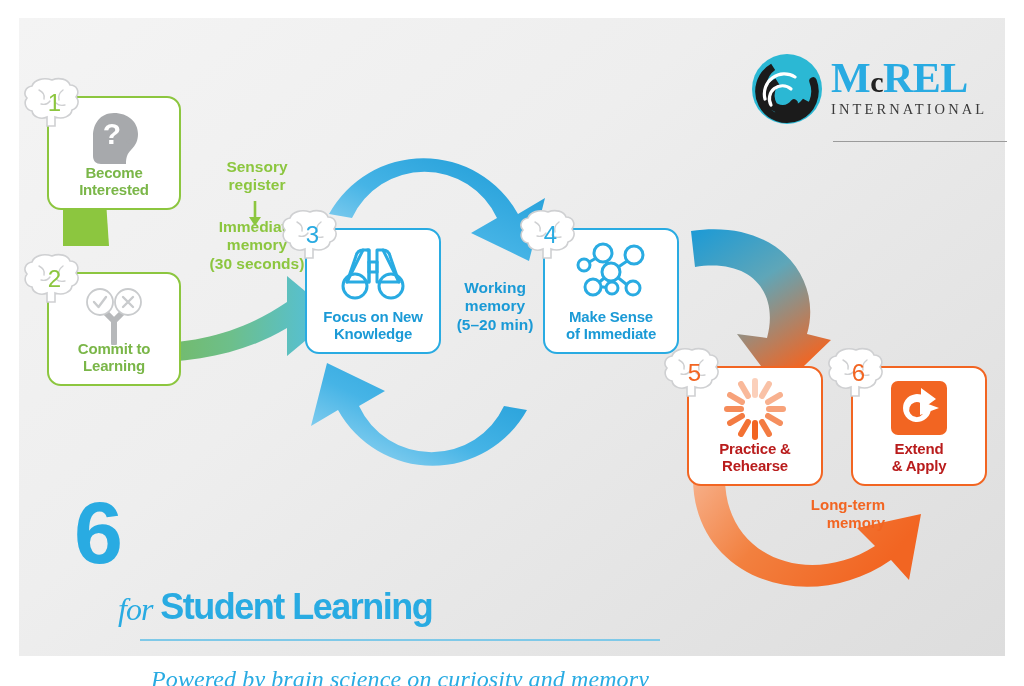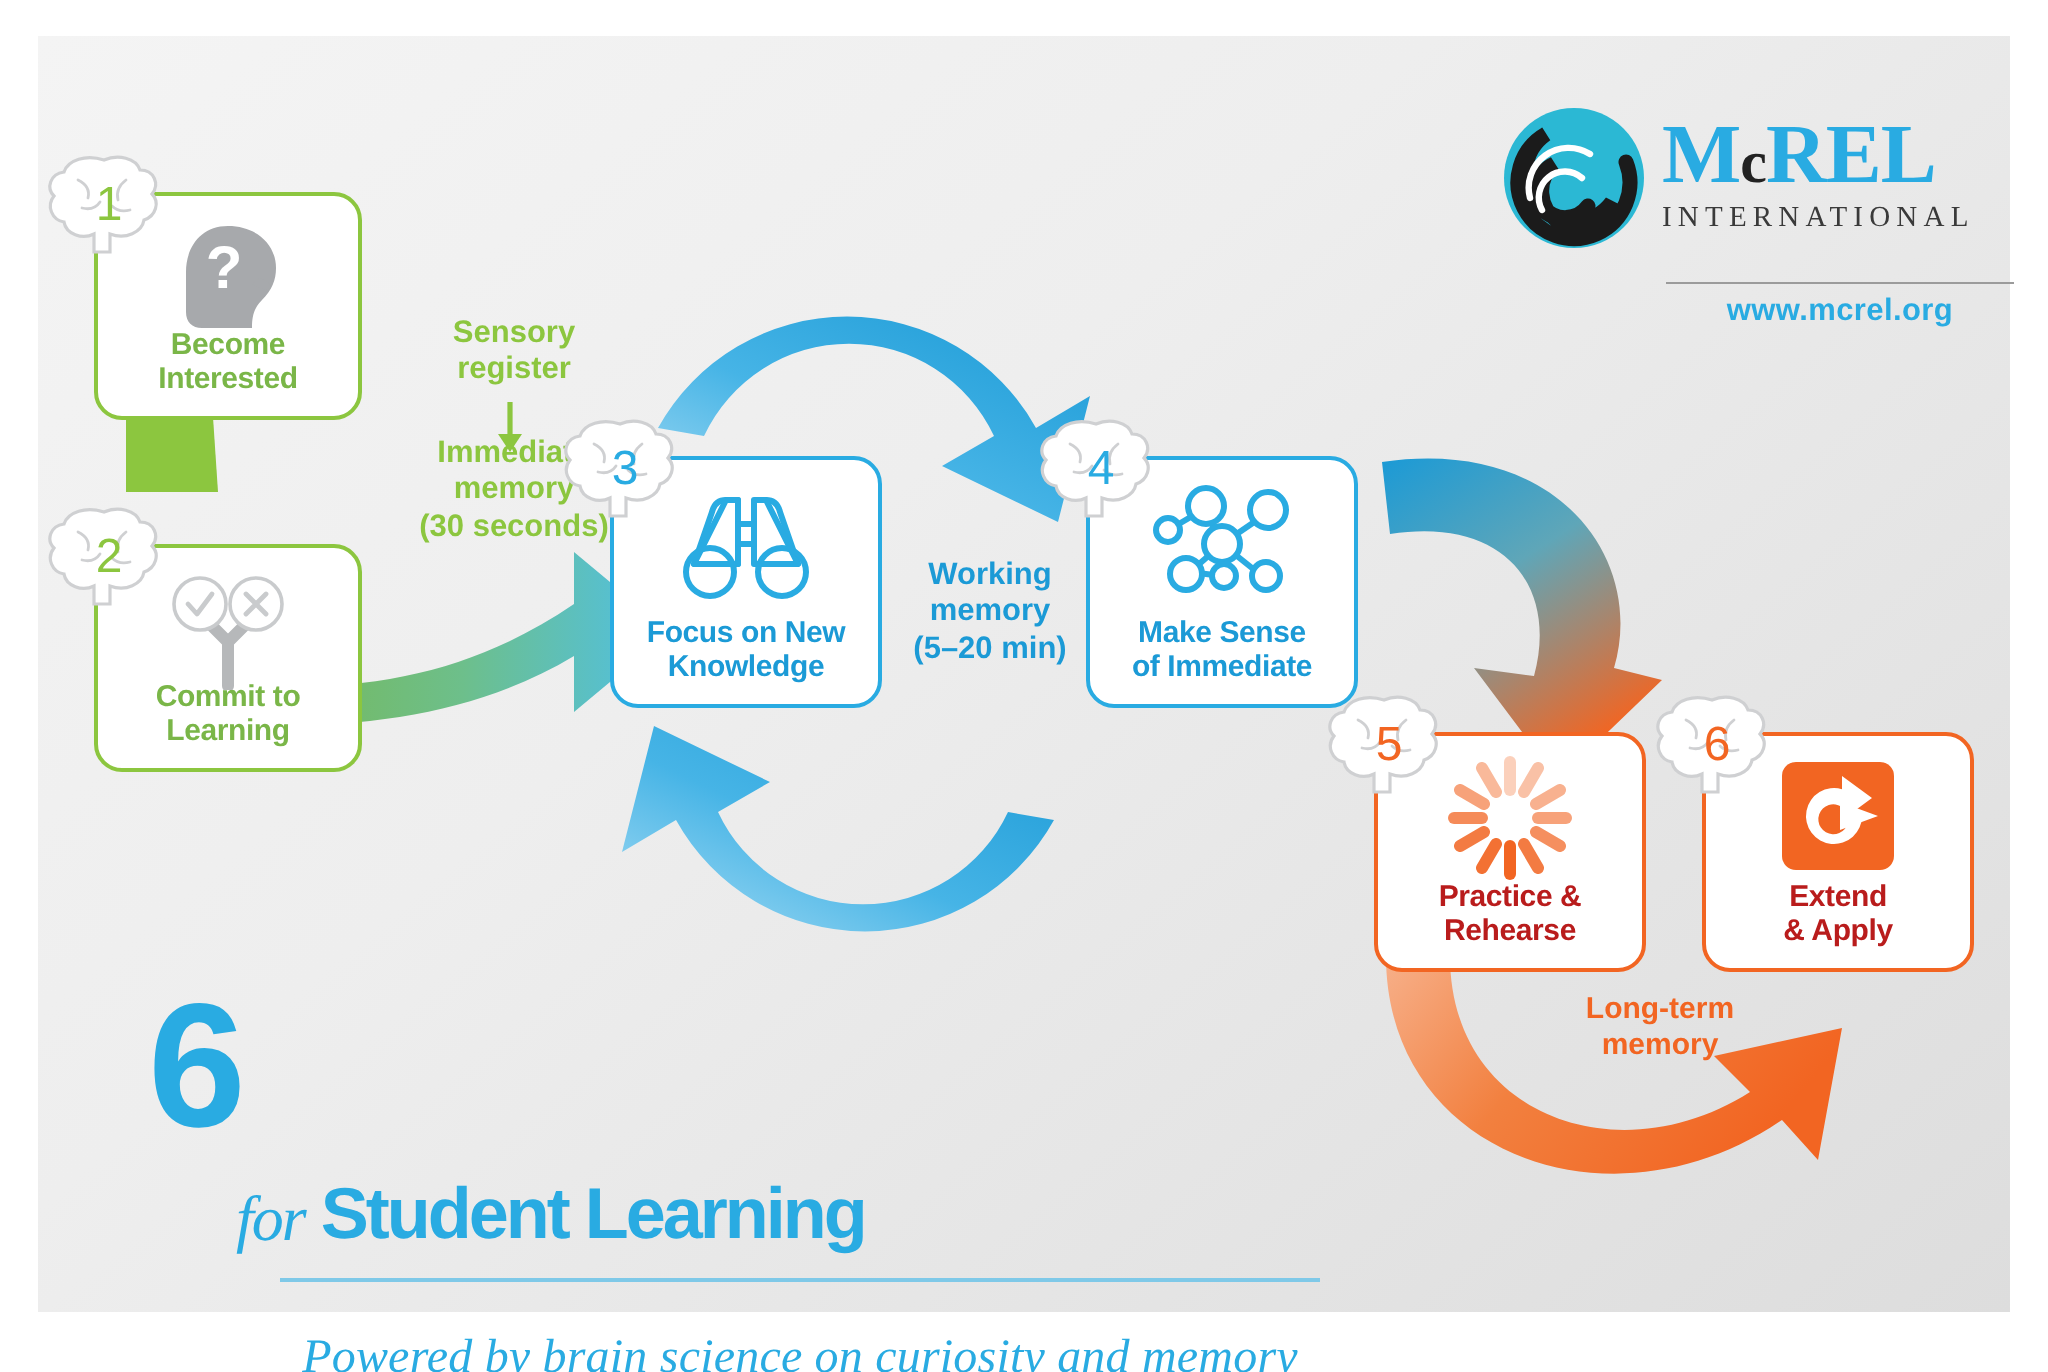--- a/index.html
+++ b/index.html
@@ -48,21 +48,21 @@
   .brain.b .num{color:#29abe2;}
   .brain.o .num{color:#f26522;}
 
   
   .memtext{
     position:absolute;text-align:center;font-weight:bold;line-height:1.18;
     white-space:pre-line;
   }
   .memgreen{color:#8cc63f;font-size:15.5px;}
   .memblue{color:#1b9ad6;font-size:15.5px;}
-  .memorange{color:#f26522;font-size:15px;}
+  .memorange{color:#f26522;font-size:15px;text-align:right;}
 
   
   #headline{position:absolute;left:55px;top:480px;width:640px;}
   #hl-row1{display:flex;align-items:flex-end;}
   #big6{
     font-size:88px;font-weight:bold;color:#29abe2;line-height:0.8;
     letter-spacing:-4px;
   }
   #phase{
     font-size:50px;font-weight:bold;color:#29abe2;line-height:0.95;
@@ -394,17 +394,16 @@
         <path d="M20 52 A13 13 0 0 1 40 36" fill="none" stroke="#ffffff" stroke-width="3.2" stroke-linecap="round"></path>
         <path d="M14 46 A20 20 0 0 1 44 24" fill="none" stroke="#ffffff" stroke-width="3.2" stroke-linecap="round"></path>
       </svg>
       <div id="logo-word">
         <div id="mcrel">
           <span>M</span><span class="smallc">c</span><span class="rest">REL</span>
         </div>
         <div id="intl">INTERNATIONAL</div>
       </div>
       <div id="logo-rule"></div>
-      <div id="logo-url">www.mcrel.org</div>
     </div>
 
   </div>
 </div>
 
 </body></html>

